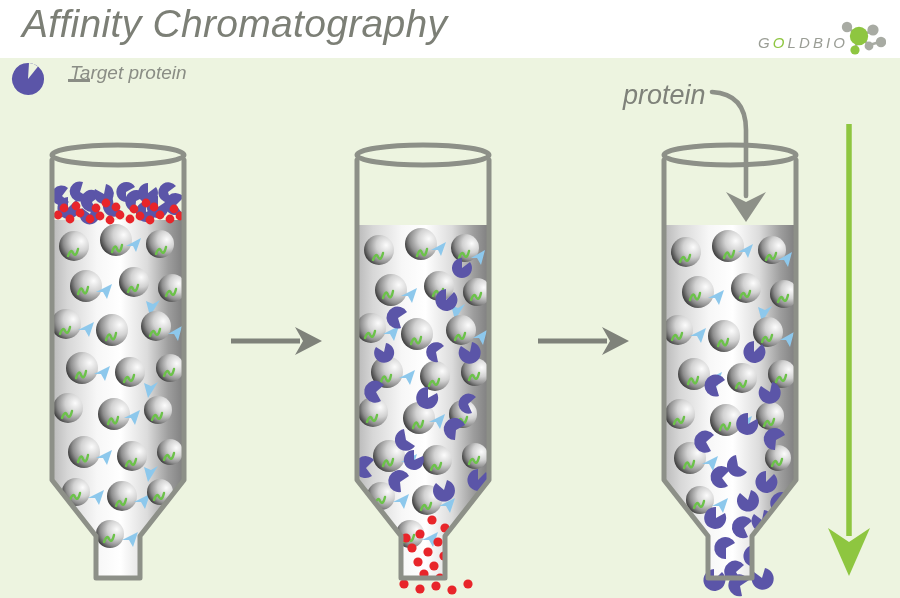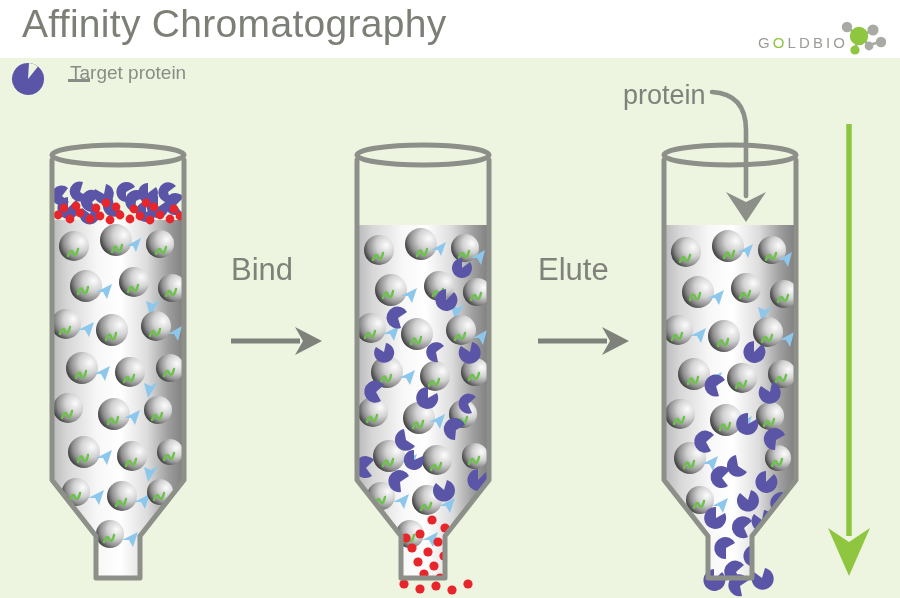--- a/index.html
+++ b/index.html
@@ -1,21 +1,21 @@
 <!DOCTYPE html>
 <html><head>
 <meta charset="utf-8">
 <style>
   html,body{margin:0;padding:0;}
   body{
     width:900px;height:598px;overflow:hidden;
     font-family:"Liberation Sans", sans-serif;
     background:#ffffff;
   }
-  #stage{position:relative;width:900px;height:598px;}
+  #stage{position:relative;width:900px;height:598px;font-style:italic;}
   svg.full{position:absolute;left:0;top:0;width:900px;height:598px;}
   .headerband{position:absolute;left:0;top:0;width:900px;height:58px;background:#ffffff;}
   .bodyband{position:absolute;left:0;top:58px;width:900px;height:540px;background:#edf4e0;}
 
   .title{
     position:absolute;left:22px;top:2px;
     font-size:39px;color:#7c7f76;letter-spacing:.3px;
     font-family:"Liberation Sans", sans-serif;font-weight:400;
     white-space:nowrap;
   }
@@ -74,22 +74,20 @@
     <div class="legrow">
       <svg width="52" height="38" viewBox="0 0 52 38">
         <path d="M20 19 L20 3 A16 16 0 1 1 6.5 27.5 A16 16 0 0 1 20 3 L20 19 L27 7 Z" fill="#5b55a8"></path>
         <path d="M20 19 L21 3 A16 16 0 0 1 30 6.5 Z" fill="#edf4e0"></path>
       </svg>
       <div class="legdash"></div>
       <div class="legtext">Target protein</div>
     </div>
   </div>
 
-  <div class="steplabel" style="left:231px;top:252px;">Bind</div>
-  <div class="steplabel" style="left:538px;top:252px;">Elute</div>
 
   <div class="elutionlabel" style="left:623px;top:80px;">
     <div>protein</div>
   </div>
 
   <svg class="full" viewBox="0 0 900 598">
     <defs>
 
       <linearGradient id="resinGrad" x1="0" y1="0" x2="1" y2="0">
         <stop offset="0%" stop-color="#b9b9b9"></stop>

